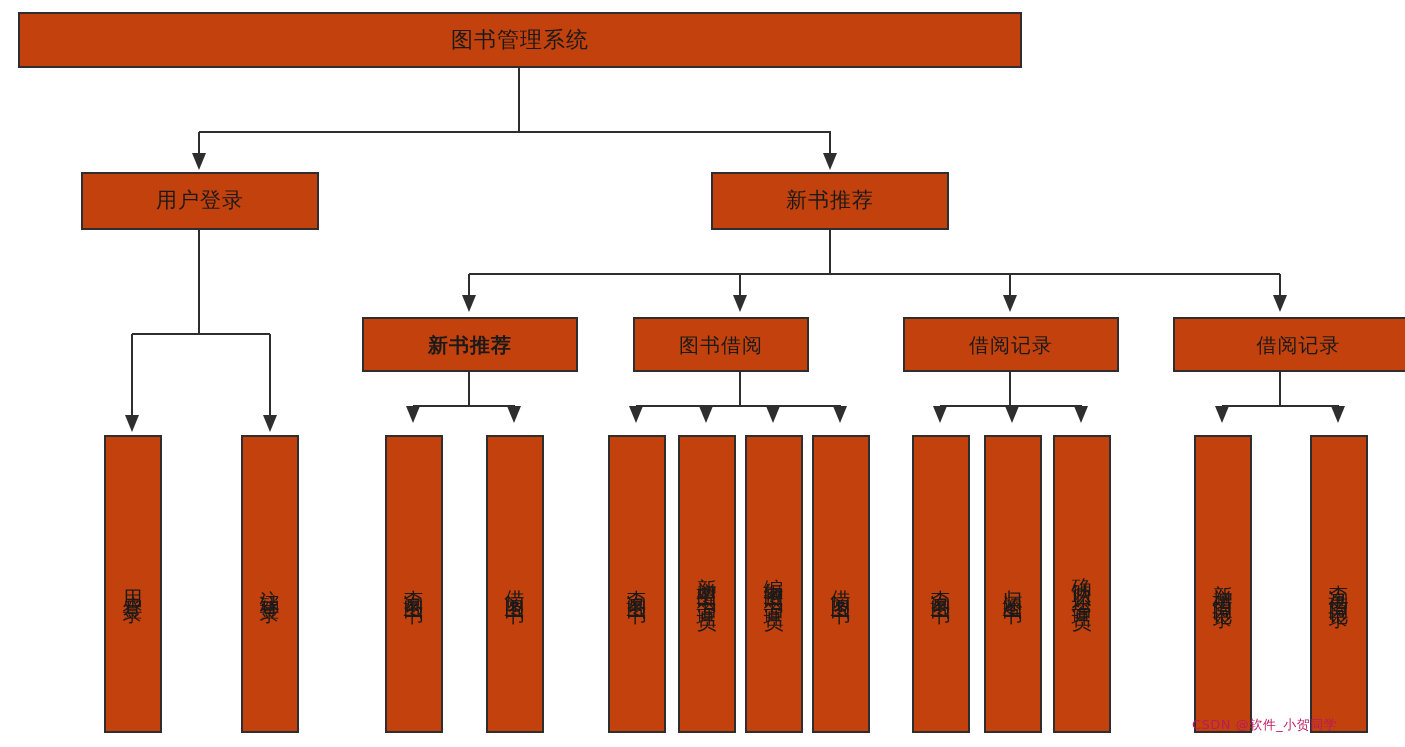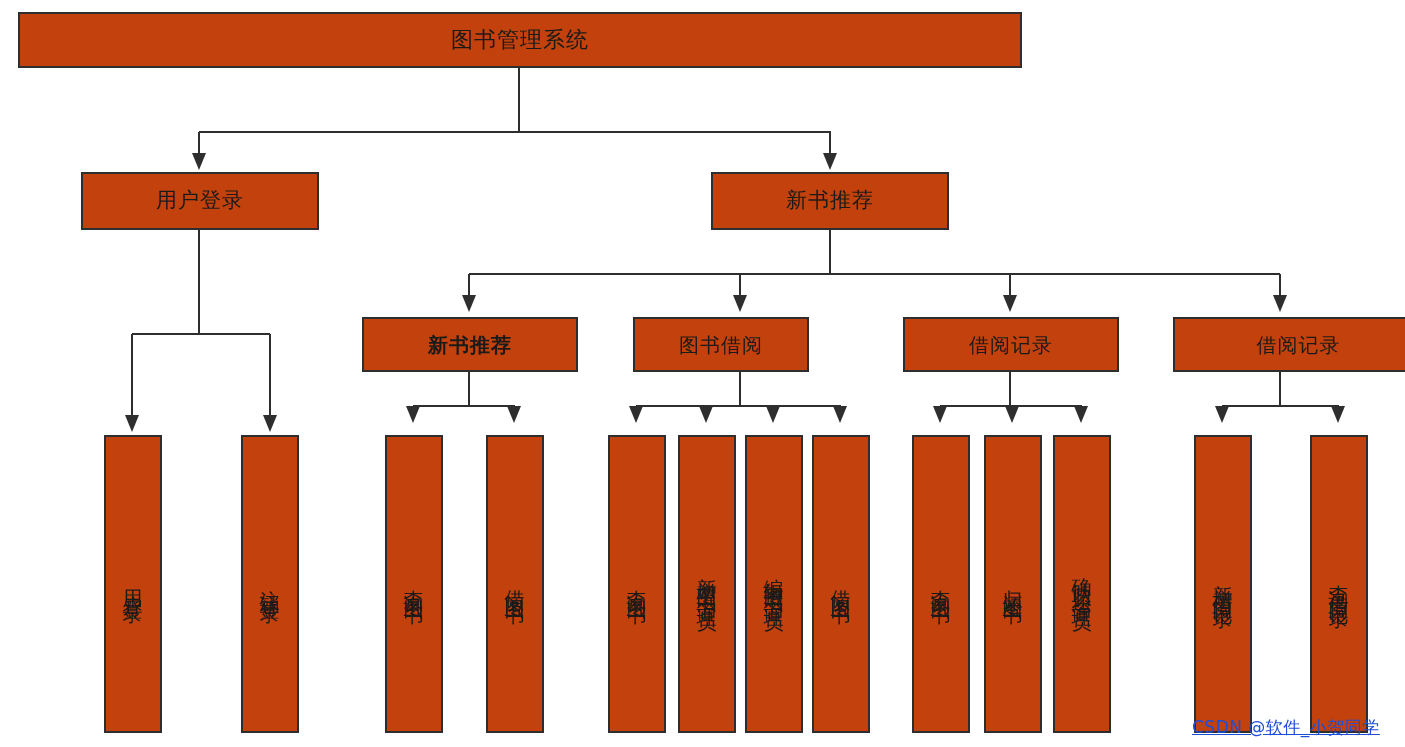--- a/index.html
+++ b/index.html
@@ -63,25 +63,24 @@
     position: absolute;
     width: 0;
     height: 0;
     border-left: 7px solid transparent;
     border-right: 7px solid transparent;
     border-top: 17px solid #2e2e2e;
   }
   
   #watermark {
     position: absolute;
-    color: #1d4ed8;
-    font-size: 17px;
+    color: #be185d;
+    font-size: 13px;
     white-space: nowrap;
     letter-spacing: 0.5px;
-    text-decoration: underline;
   }
 </style>
 </head>
 <body>
 
 <div id="canvas">
 
   <div class="node root" id="node-root" style="left: 18px; top: 12px; width: 1004px; height: 56px;">
     <span class="label">图书管理系统</span>
   </div>

